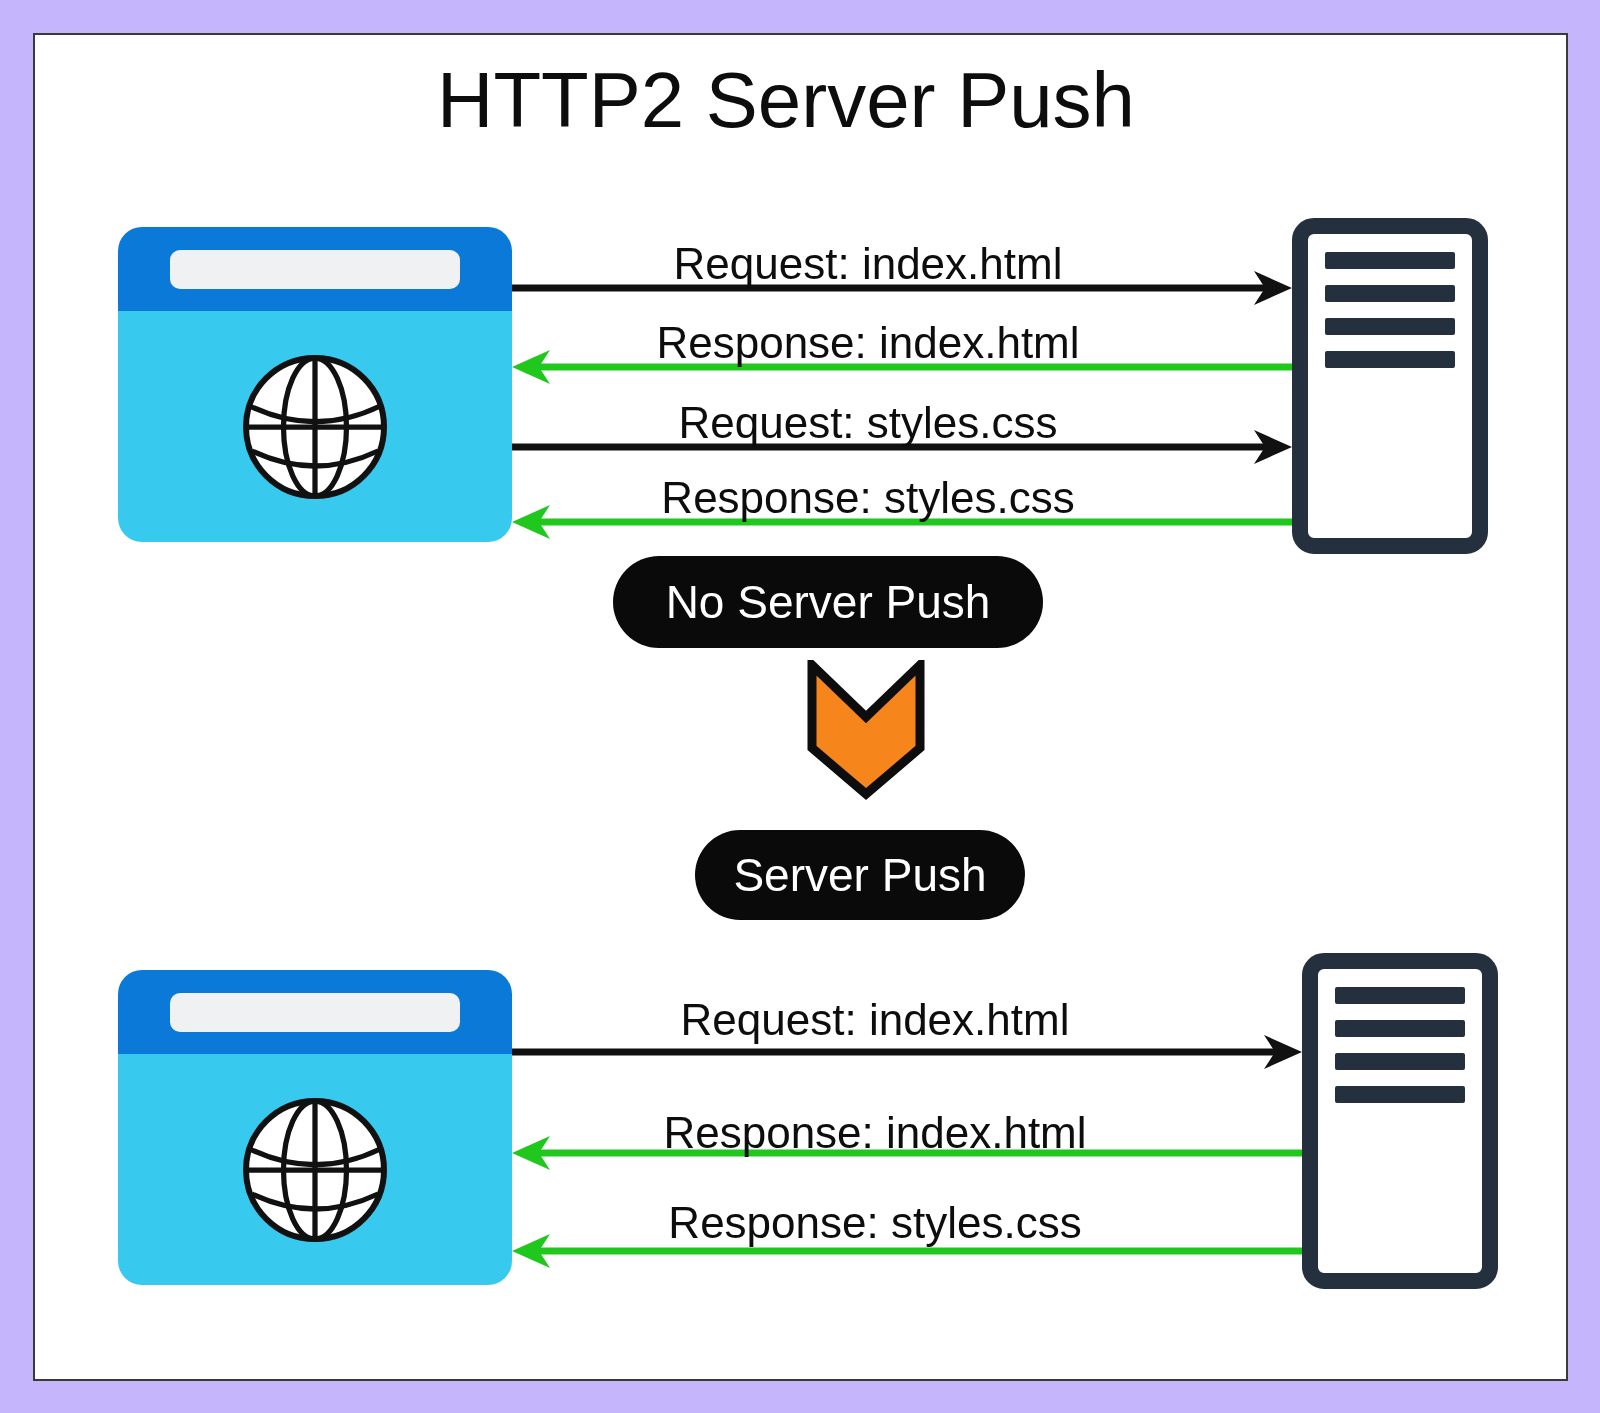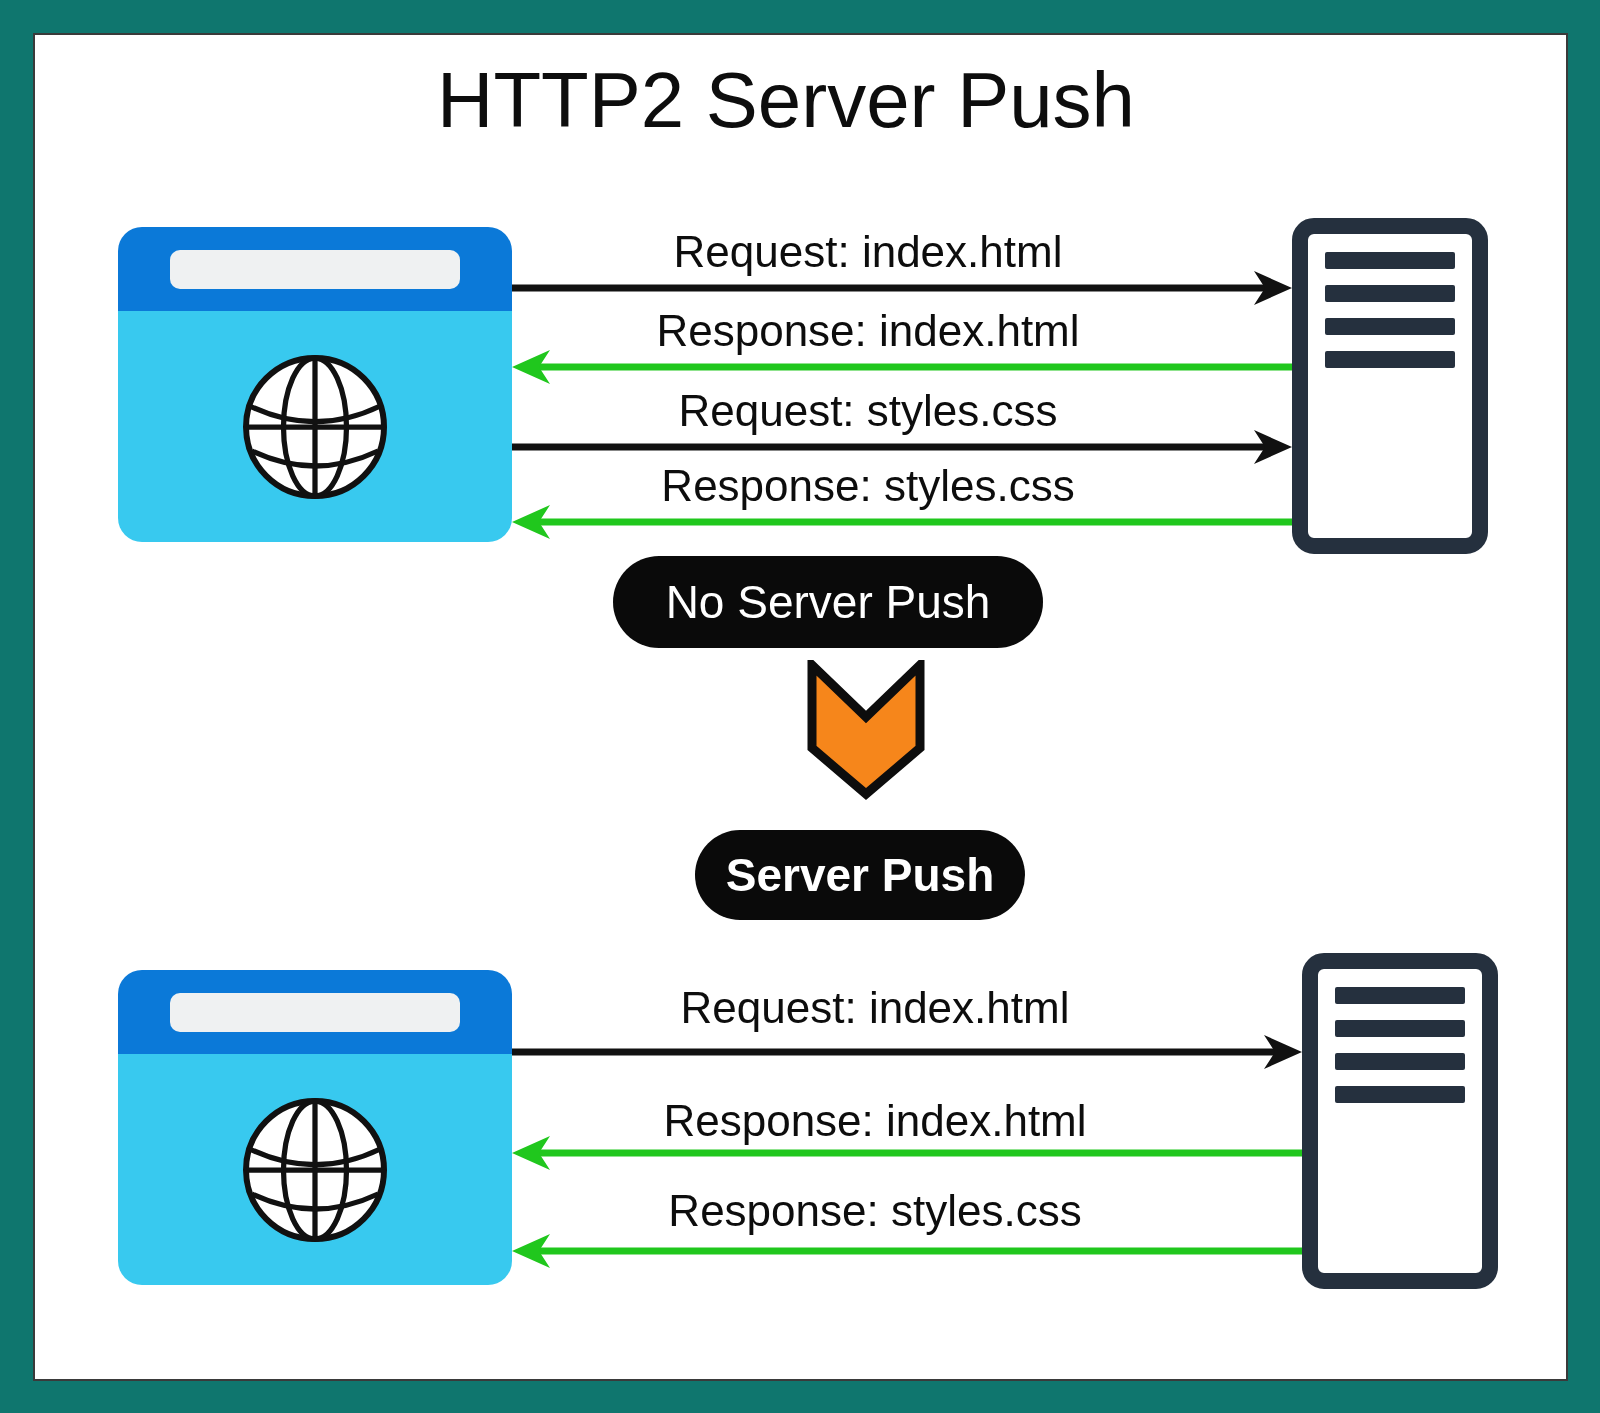--- a/index.html
+++ b/index.html
@@ -1,17 +1,17 @@
 <!DOCTYPE html>
 <html><head>
 <meta charset="utf-8">
 <style>
   html,body{margin:0;padding:0;background:#000;}
   #stage{
-    position:relative;width:1600px;height:1413px;background:#0f766e;overflow:hidden;
+    position:relative;width:1600px;height:1413px;background:#c4b5fd;overflow:hidden;
     font-family:"Liberation Sans", sans-serif;
   }
   #panel{
     position:absolute;left:33px;top:33px;width:1535px;height:1348px;
     background:#ffffff;border:2px solid #3a3a3a;box-sizing:border-box;
   }
   #title{
     position:absolute;left:786px;top:55px;transform:translateX(-50%);
     font-size:78px;color:#0d0d0d;white-space:nowrap;letter-spacing:0px;
   }
@@ -21,21 +21,21 @@
   .browser-body{height:231px;display:flex;align-items:center;justify-content:center;}
   .globe{width:150px;height:150px;}
   .server{
     position:absolute;width:196px;height:336px;box-sizing:border-box;
     border:16px solid #25303e;border-radius:22px;background:#fff;padding-top:18px;z-index:2;
   }
   .server-bar{width:130px;height:17px;margin:0 auto 16px auto;border-radius:2px;}
   #arrows{position:absolute;left:0;top:0;z-index:3;pointer-events:none;}
   .msg-label{
     position:absolute;transform:translate(-50%,-50%);font-size:44px;color:#0d0d0d;
-    white-space:nowrap;z-index:4;
+    white-space:nowrap;z-index:4;margin-top:12px;
   }
   .badge{
     position:absolute;transform:translateX(-50%);display:flex;align-items:center;justify-content:center;
     border-radius:46px;color:#fff;font-size:46px;white-space:nowrap;z-index:4;
   }
   #badge-no-push{left:828px;top:556px;width:430px;height:92px;}
   #badge-push{left:860px;top:830px;width:330px;height:90px;}
   #chevron{position:absolute;left:807px;top:660px;z-index:4;}
 </style>
 </head>
@@ -76,21 +76,21 @@
 
   <div class="badge" id="badge-no-push" style="background-color: rgb(10, 10, 10);">
     <span style="color: rgb(255, 255, 255);">No Server Push</span>
   </div>
 
   <svg id="chevron" width="118" height="140" viewBox="0 0 118 140">
     <polygon points="5,5 59,57 113,5 113,88 59,134 5,88" stroke="#0d0d0d" stroke-width="9" stroke-linejoin="miter" fill="#f6861b"></polygon>
   </svg>
 
   <div class="badge" id="badge-push" style="background-color: rgb(10, 10, 10);">
-    <span style="color: rgb(255, 255, 255); font-weight: bold;">Server Push</span>
+    <span style="color: rgb(255, 255, 255);">Server Push</span>
   </div>
 
   <div class="browser" style="left:118px;top:970px;">
     <div class="browser-header" style="background-color: rgb(11, 121, 216);">
       <div class="address-bar" style="background-color: rgb(239, 241, 242);"></div>
     </div>
     <div class="browser-body" style="background-color: rgb(56, 201, 239);">
       <svg class="globe" viewBox="0 0 100 100">
         <circle cx="50" cy="50" r="46" fill="#ffffff" stroke="#111" stroke-width="4"></circle>
         <line x1="50" y1="4" x2="50" y2="96" stroke="#111" stroke-width="3.5"></line>

